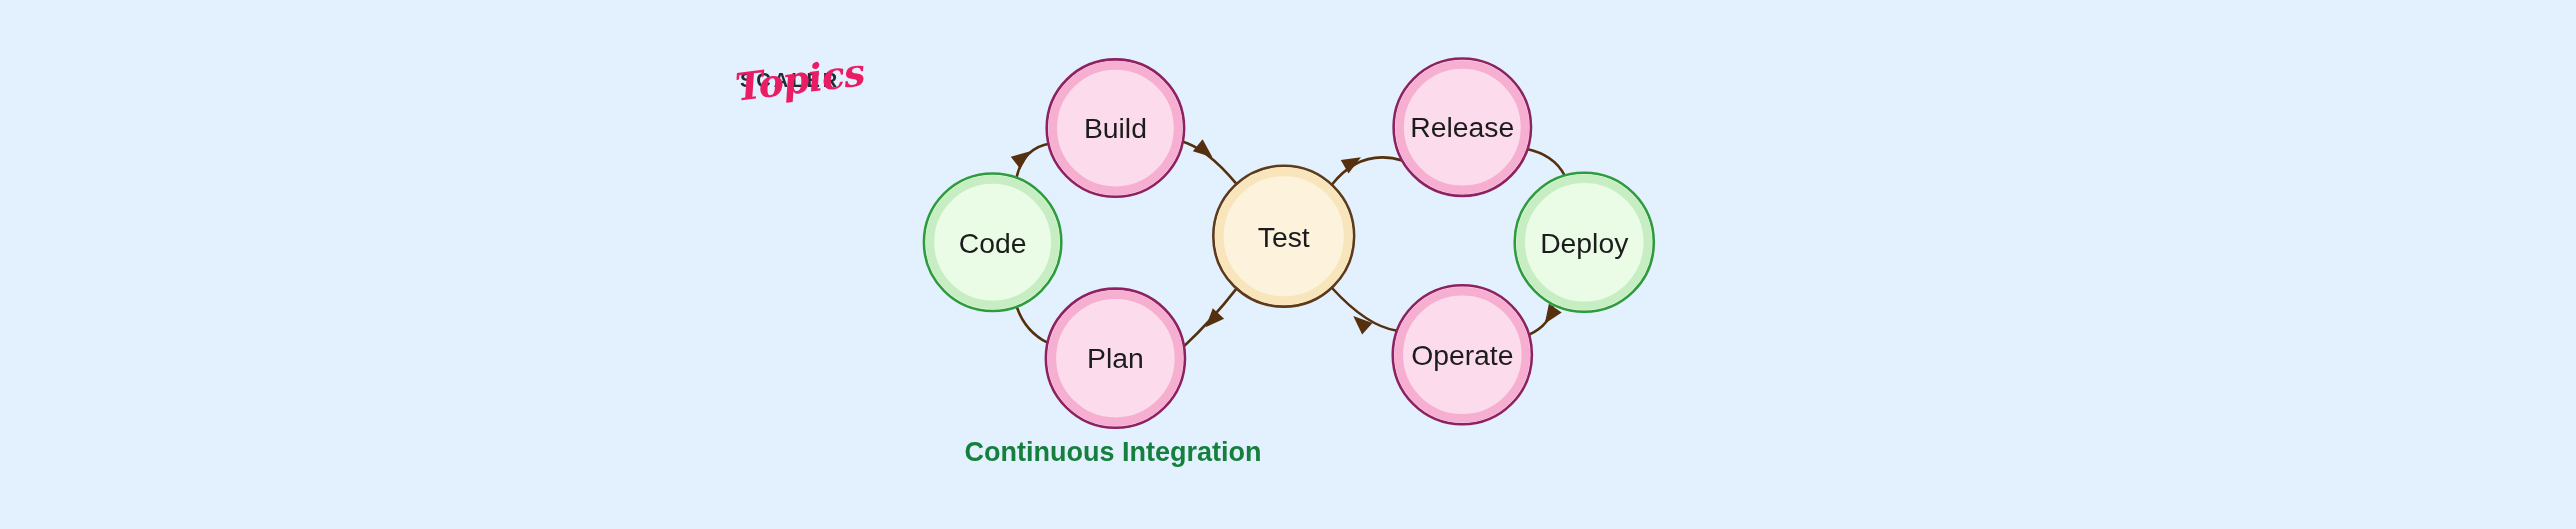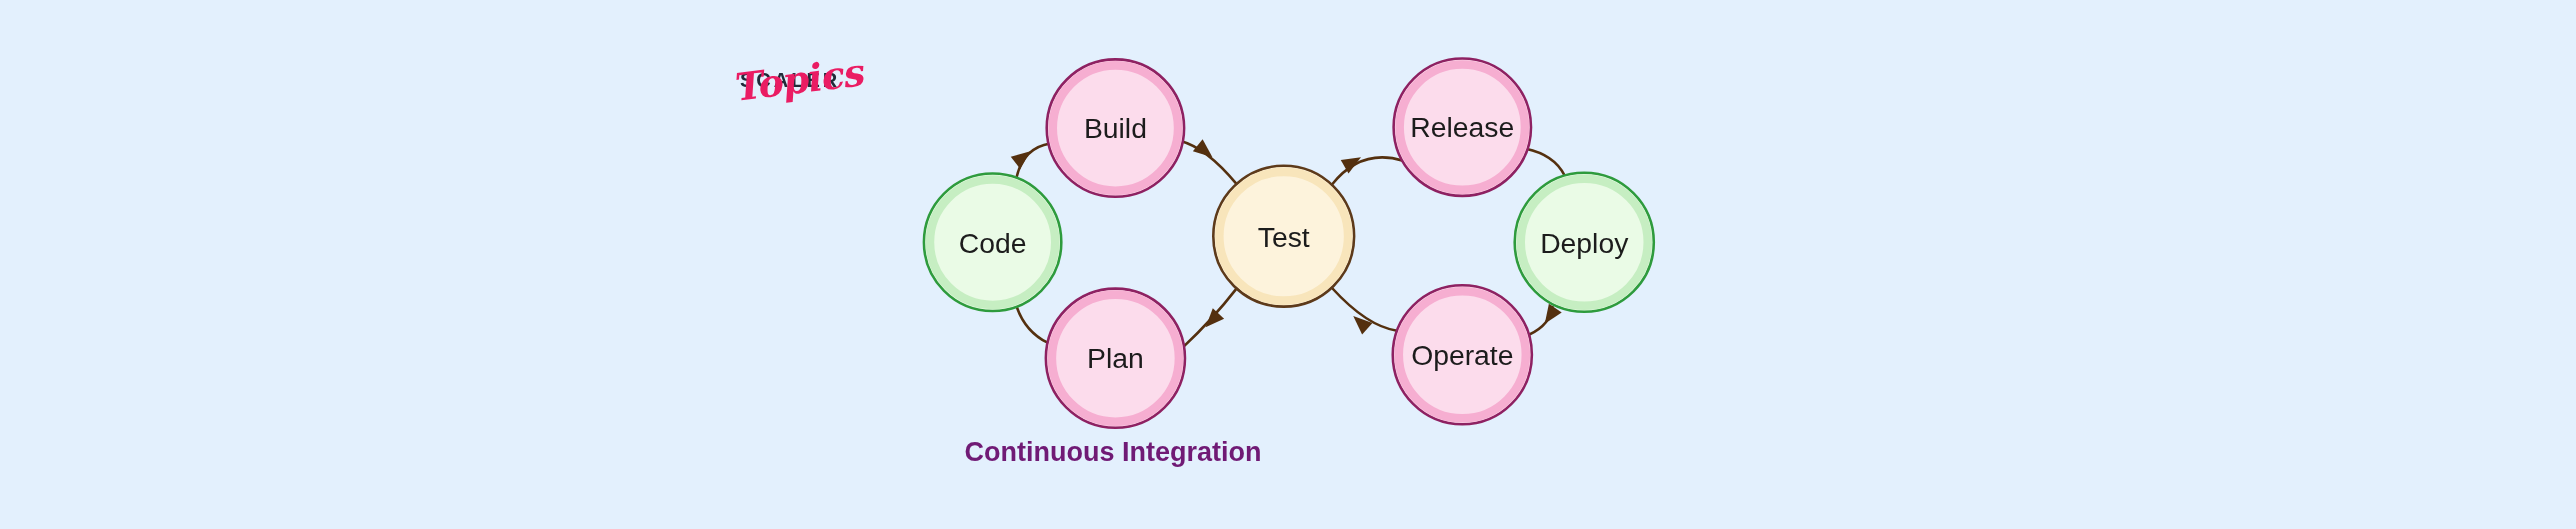--- a/index.html
+++ b/index.html
@@ -44,21 +44,21 @@
     fill: #1c1c1c;
   }
 
   .caption {
     position: absolute;
     top: 437px;
     transform: translateX(-50%);
     font-family: "Liberation Sans", sans-serif;
     font-weight: 700;
     font-size: 27px;
-    color: #701a75;
+    color: #15803d;
     white-space: nowrap;
   }
   .caption-ci { left: 1113px; }
   .caption-cd { left: 1462px; }
 </style>
 </head>
 <body>
 
 <div class="canvas">
 

